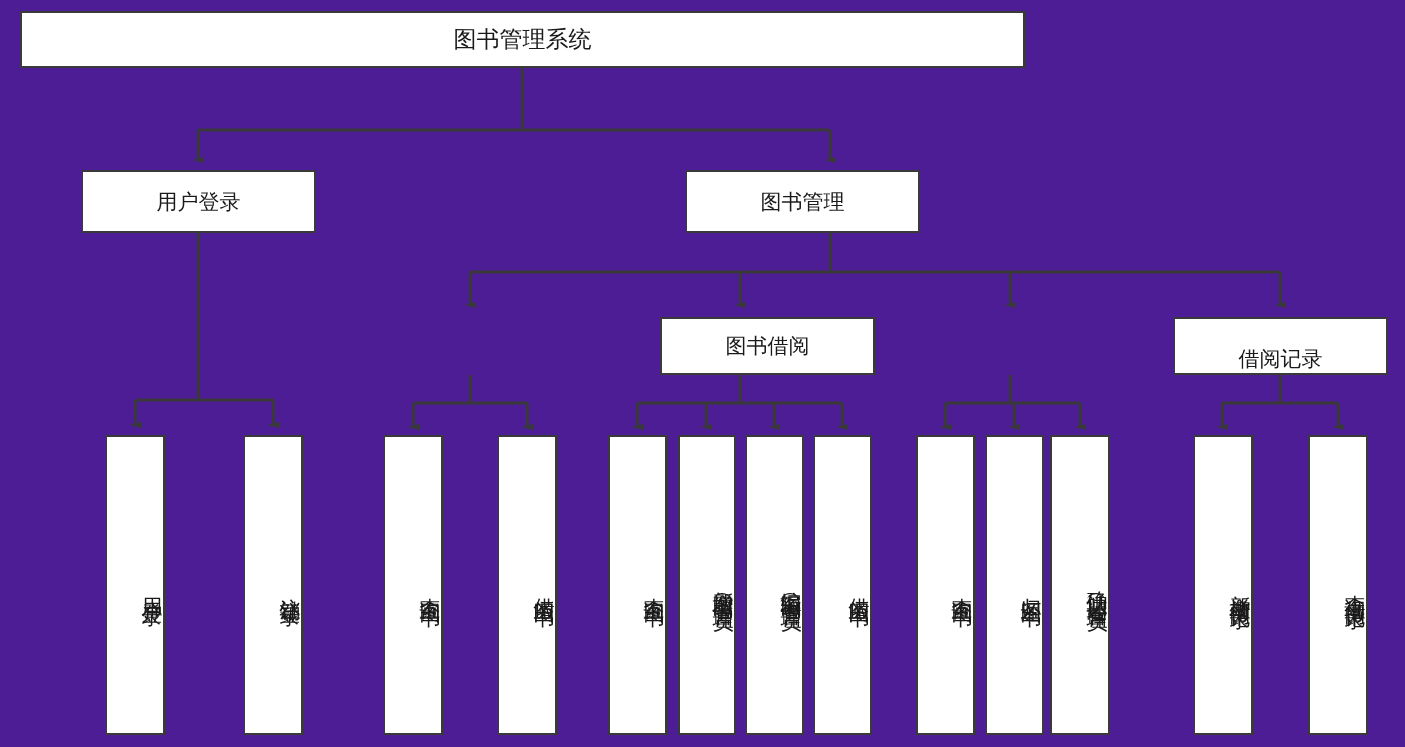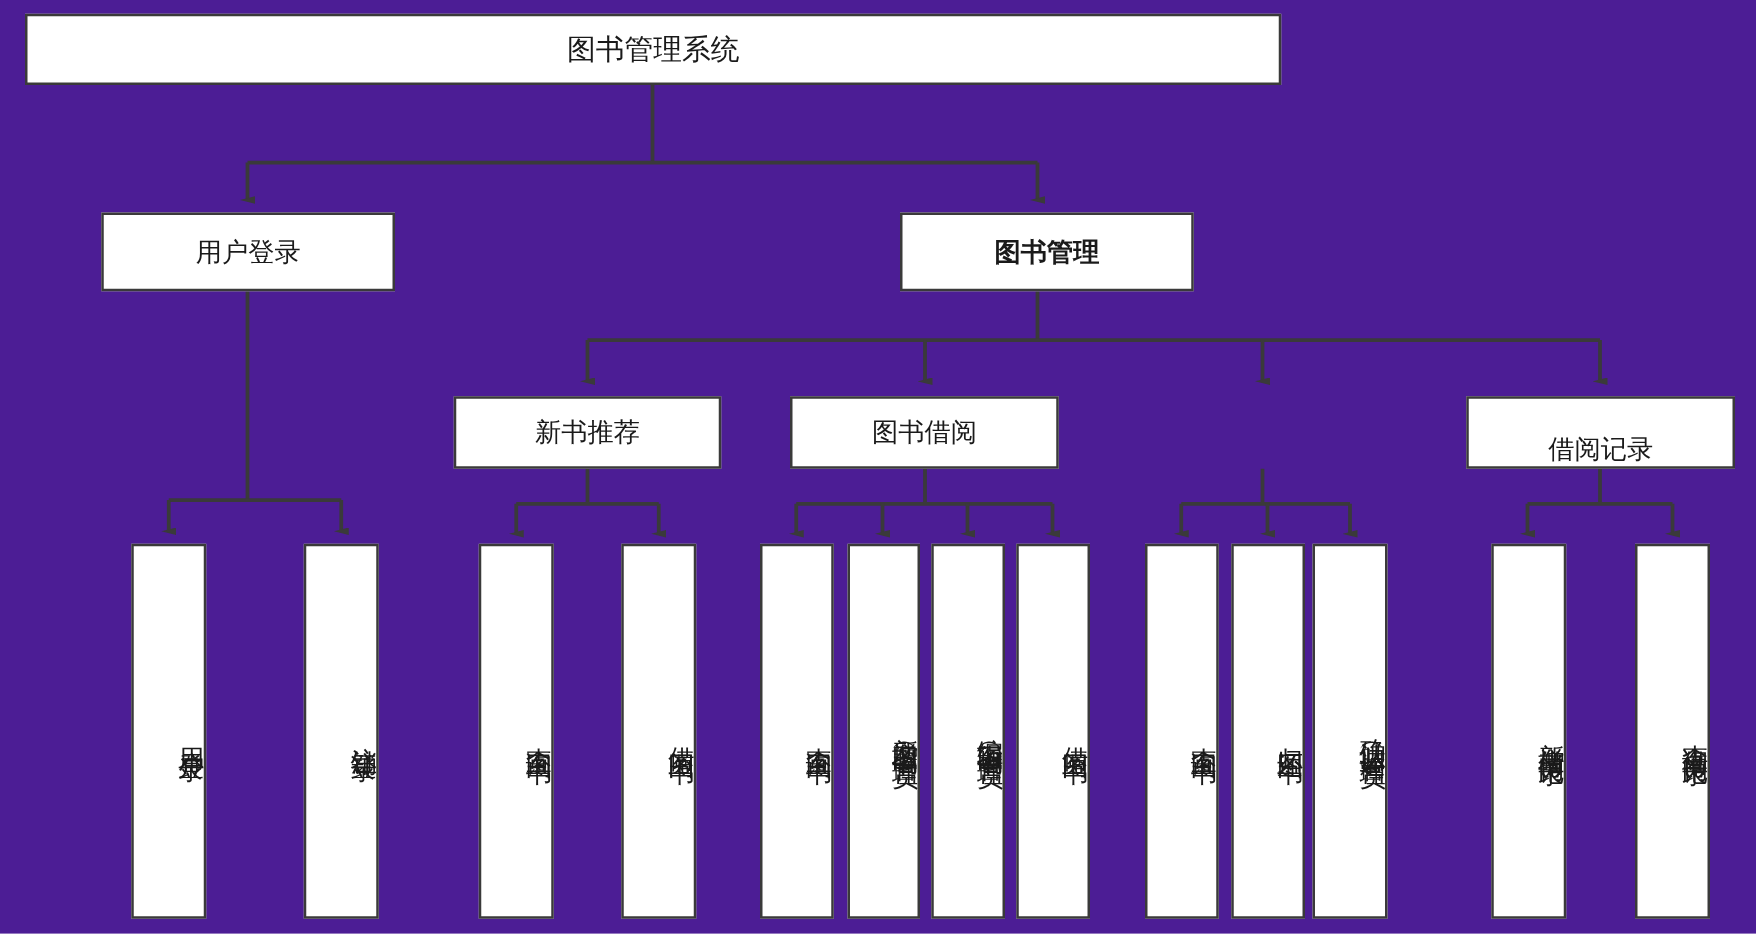--- a/index.html
+++ b/index.html
@@ -120,28 +120,25 @@
     </g>
   </svg>
 
   <div class="node level0" style="left:20px; top:11px; width:1005px; height:57px;">
     <span class="label">图书管理系统</span>
   </div>
 
   <div class="node level1" style="left:81px; top:170px; width:235px; height:63px;">
     <span class="label">用户登录</span>
   </div>
-  <div class="node level1" style="left:720px; top:170px; width:235px; height:63px;font-weight:bold;">
+  <div class="node level1" style="left:685px; top:170px; width:235px; height:63px;">
     <span class="label">图书管理</span>
   </div>
 
-  <div class="node level2" style="left:363px; top:317px; width:214px; height:58px;">
-    <span class="label">新书推荐</span>
-  </div>
-  <div class="node level2" style="left:632px; top:317px; width:215px; height:58px;">
+  <div class="node level2" style="left:660px; top:317px; width:215px; height:58px;">
     <span class="label">图书借阅</span>
   </div>
   <div class="node level2" style="left:1173px; top:317px; width:215px; height:58px;align-items:flex-end;">
     <span class="label">借阅记录</span>
   </div>
 
   <div class="node leaf" style="left:105px; top:435px; width:60px; height:300px;">
     <span class="label">用户登录</span>
   </div>
   <div class="node leaf" style="left:243px; top:435px; width:60px; height:300px;">

